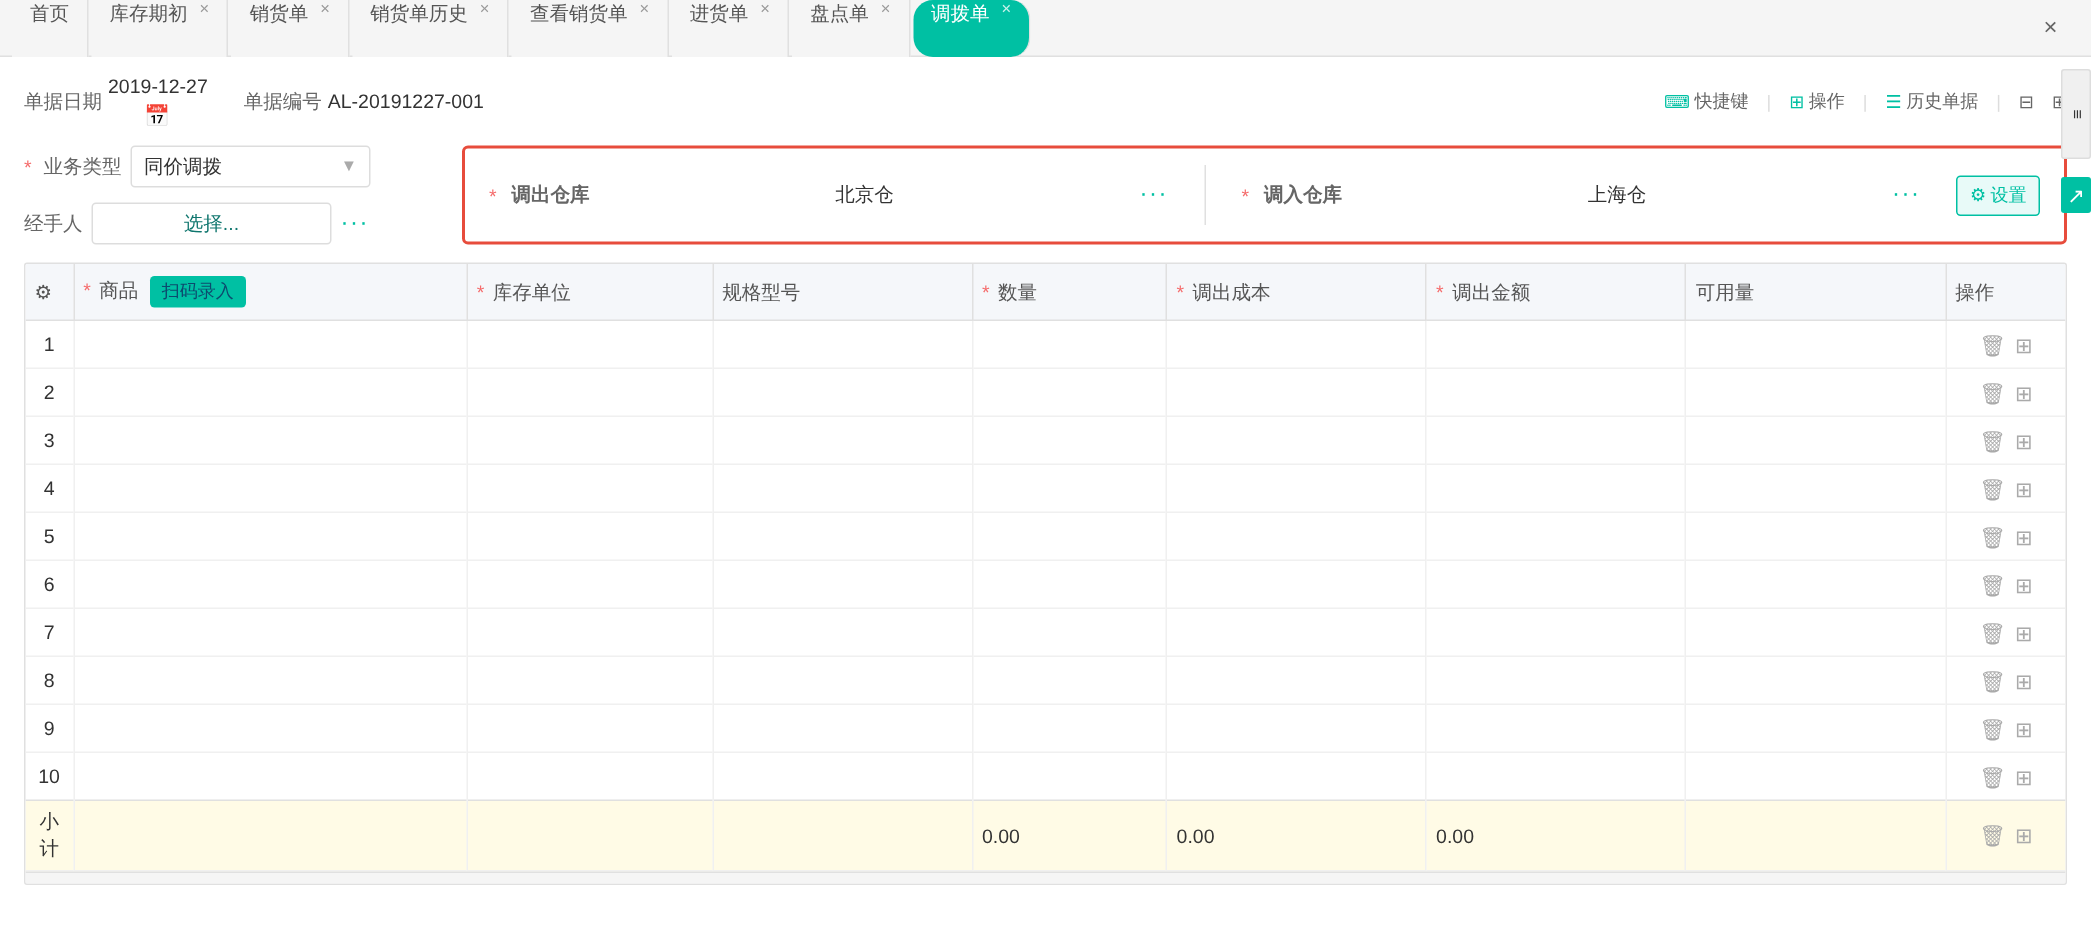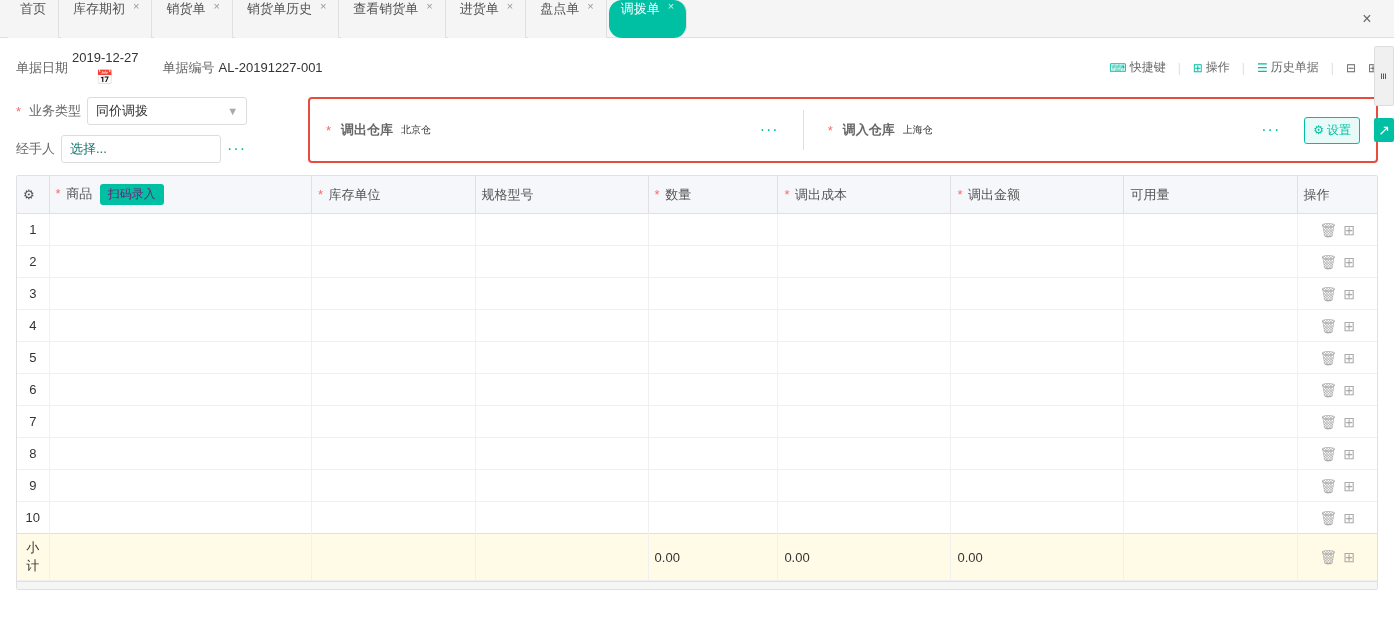--- a/index.html
+++ b/index.html
@@ -135,20 +135,21 @@
       align-items: center;
       gap: 4px;
       padding: 4px 8px;
       border: 1px solid #ddd;
       background: #fff;
       border-radius: 3px;
       cursor: pointer;
       font-size: 13px;
       color: #333;
       min-width: 160px;
+      justify-content: center;
     }
     .dropdown-btn .arrow { color: #aaa; font-size: 11px; margin-left: auto; }
     .more-dots {
       color: #00c0a3;
       cursor: pointer;
       font-size: 16px;
       letter-spacing: 1px;
     }
     .person-placeholder { color: #0f766e; }
 
@@ -169,22 +170,23 @@
       flex: 1;
     }
     .wh-label {
       color: #666;
       font-size: 13px;
       white-space: nowrap;
       font-weight: bold;
     }
     .wh-value {
       color: #333;
-      font-size: 10px;
+      font-size: 13px;
       flex: 1;
+      text-align: center;
     }
     .wh-divider {
       width: 1px;
       height: 40px;
       background: #e0e0e0;
     }
     .settings-btn {
       display: flex;
       align-items: center;
       gap: 3px;
@@ -242,21 +244,21 @@
       font-size: 13px;
       color: #333;
     }
     .subtotal-row td {
       border-top: 1px solid #e0e0e0;
     }
 
     
     .scan-btn {
       background: #00c0a3;
-      color: #701a75;
+      color: #0c4a6e;
       border: none;
       border-radius: 3px;
       padding: 2px 8px;
       font-size: 12px;
       cursor: pointer;
       margin-left: 4px;
     }
 
     
     .action-icons {

